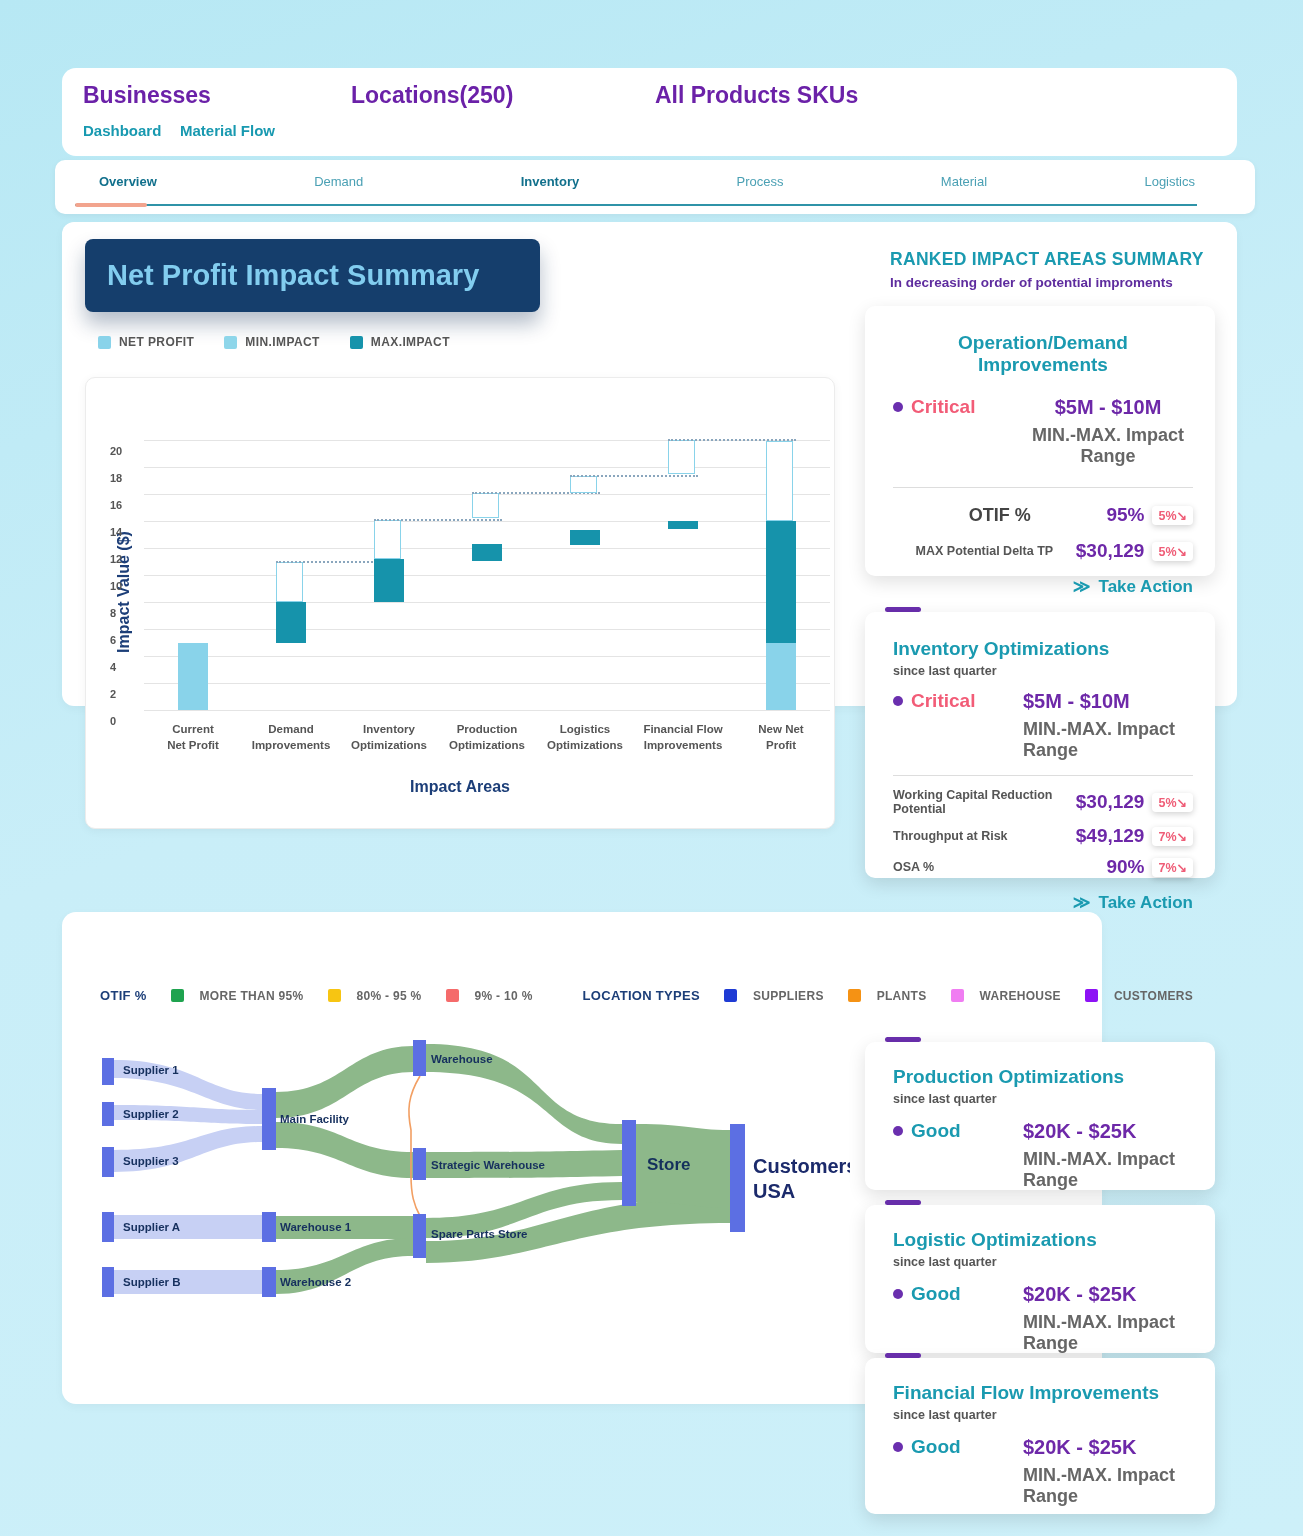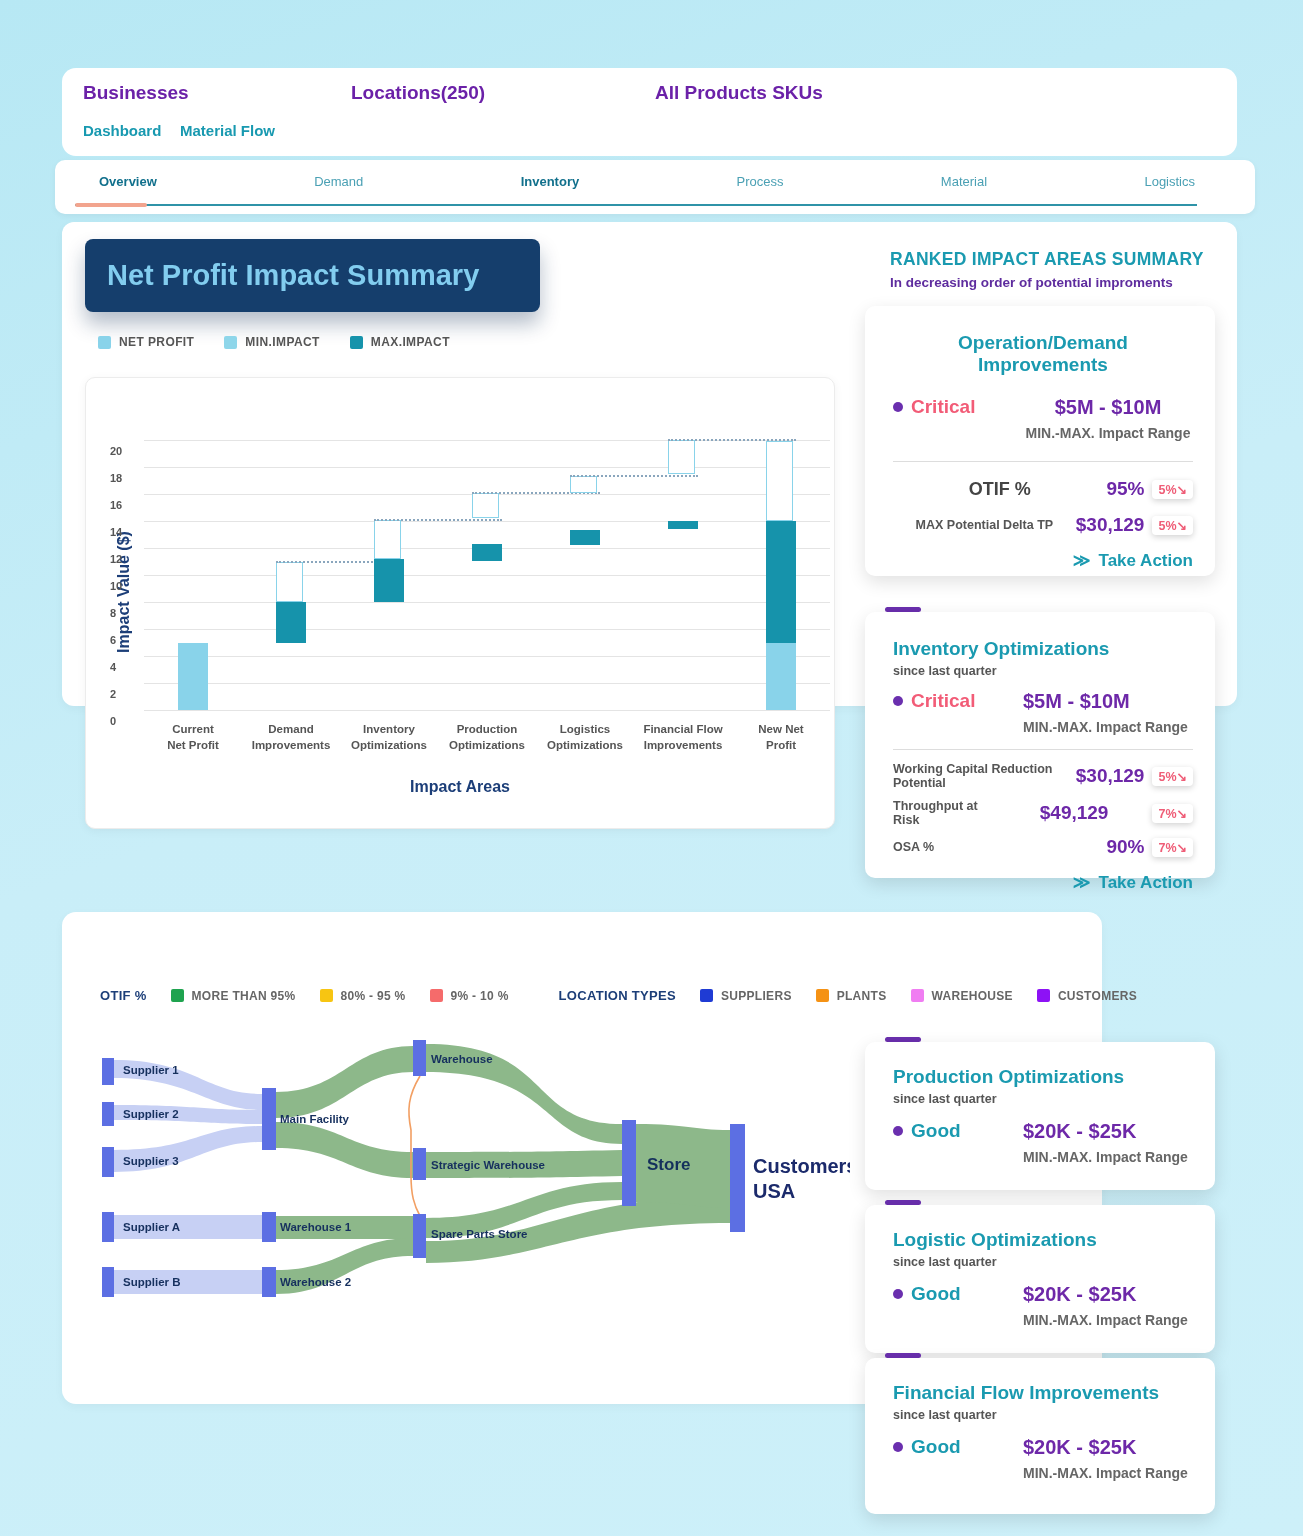--- a/index.html
+++ b/index.html
@@ -3,21 +3,21 @@
 <meta charset="utf-8">
 <style>
   * { margin:0; padding:0; box-sizing:border-box; }
   body { font-family:"Liberation Sans", sans-serif; }
   .page { position:relative; width:1303px; height:1536px; overflow:hidden;
           background:linear-gradient(160deg,#b7e8f4 0%,#c9eef8 45%,#cdf0f9 100%); }
   .card { position:absolute; background:#fff; border-radius:12px; }
 
   
   .top-card { left:62px; top:68px; width:1175px; height:88px; border-radius:14px; }
-  .hdr-item { position:absolute; top:14px; font-size:19px; font-weight:bold; color:#6b21a8; }
+  .hdr-item { position:absolute; top:14px; font-size:23px; font-weight:bold; color:#6b21a8; }
   .crumb { position:absolute; top:54px; font-size:15px; font-weight:bold; color:#1899b0; }
 
   
   .tab-bar { left:55px; top:160px; width:1200px; height:54px; border-radius:10px;
              box-shadow:0 2px 6px rgba(0,0,0,.05); }
   .tabs { display:flex; justify-content:space-between; padding:14px 60px 0 44px; }
   .tab { font-size:13px; color:#4aa0b4; cursor:pointer; }
   .tab.em { color:#11708c; font-weight:bold; }
   .tab-line { position:absolute; left:20px; right:58px; bottom:8px; height:2px; background:#2f93a8; }
   .tab-active-line { position:absolute; left:20px; bottom:7px; width:72px; height:4px;
@@ -63,38 +63,38 @@
             left:885px; }
   .i-head { font-size:19px; font-weight:bold; color:#1a9ab0; }
   .since { font-size:12.5px; font-weight:bold; color:#555; margin-top:4px; }
   .status-row { display:flex; align-items:flex-start; margin-top:20px; }
   .dot { width:10px; height:10px; border-radius:50%; background:#6a2fae; margin:6px 8px 0 0; }
   .status { font-size:19px; font-weight:bold; }
   .status.critical { color:#f25c77; }
   .status.good { color:#1a9ab0; }
   .range-block { margin-left:auto; width:170px; }
   .range { font-size:20px; font-weight:bold; color:#6d28a8; }
-  .range-cap { font-size:14px; font-weight:bold; color:#666; margin-top:6px; }
+  .range-cap { font-size:18px; font-weight:bold; color:#666; margin-top:6px; }
   .divider { height:1px; background:#ddd; margin:20px 0 16px 0; }
   .metric { display:flex; align-items:center; margin-bottom:14px; }
   .m-label { flex:1; font-weight:bold; color:#555; }
   .m-label.big { font-size:18px; color:#444; }
   .m-label.small { font-size:12.5px; }
   .m-value { font-size:19px; font-weight:bold; color:#6d28a8; }
   .badge { margin-left:8px; background:#fff; border-radius:4px; box-shadow:0 2px 6px rgba(0,0,0,.18);
            padding:2px 6px; font-size:12.5px; font-weight:bold; color:#ef5d77; white-space:nowrap; }
   .action { display:flex; justify-content:flex-end; align-items:center; gap:8px; margin-top:14px;
             font-size:17px; font-weight:bold; color:#1a9ab0; cursor:pointer; }
 
   
   .material-card { left:62px; top:912px; width:1040px; height:492px; border-radius:14px;
                    box-shadow:0 3px 10px rgba(0,0,0,.04); }
   .flow-legend { position:absolute; left:100px; top:988px; display:flex; align-items:center; gap:24px; }
   .fl-title { font-size:13px; font-weight:bold; color:#1c3e78; letter-spacing:.3px; }
-  .fl-it { display:flex; align-items:center; gap:8px; font-size:12px; font-weight:bold; color:#666;
+  .fl-it { display:flex; align-items:center; gap:16px; font-size:12px; font-weight:bold; color:#666;
            letter-spacing:.3px; }
   .loc-title { margin-left:26px; }
   .sankey { position:absolute; left:90px; top:1030px; }
   .sk-lab { font-size:11.5px; font-weight:bold; fill:#16305e; }
   .sk-lab-big { font-size:17px; font-weight:bold; fill:#14305c; }
   .sk-lab-huge { font-size:20px; font-weight:bold; fill:#1b2a6b; }
 
   .bc { padding:24px 22px 18px 28px; }
 </style>
 </head>
@@ -260,21 +260,21 @@
         <div class="range">$5M - $10M</div>
         <div class="range-cap">MIN.-MAX. Impact Range</div>
       </span>
     </div>
     <div class="divider" style="margin:14px 0 12px 0;"></div>
     <div class="metric" style="margin-bottom:9px;">
       <span class="m-label small">Working Capital Reduction Potential</span>
       <span class="m-value">$30,129</span>
       <span class="badge"><span>5%</span><span>↘</span></span>
     </div>
-    <div class="metric" style="margin-bottom:9px;gap:36px;">
+    <div class="metric" style="margin-bottom:9px;">
       <span class="m-label small">Throughput at Risk</span>
       <span class="m-value">$49,129</span>
       <span class="badge"><span>7%</span><span>↘</span></span>
     </div>
     <div class="metric" style="margin-bottom:4px;">
       <span class="m-label small">OSA %</span>
       <span class="m-value">90%</span>
       <span class="badge"><span>7%</span><span>↘</span></span>
     </div>
     <div class="action">

